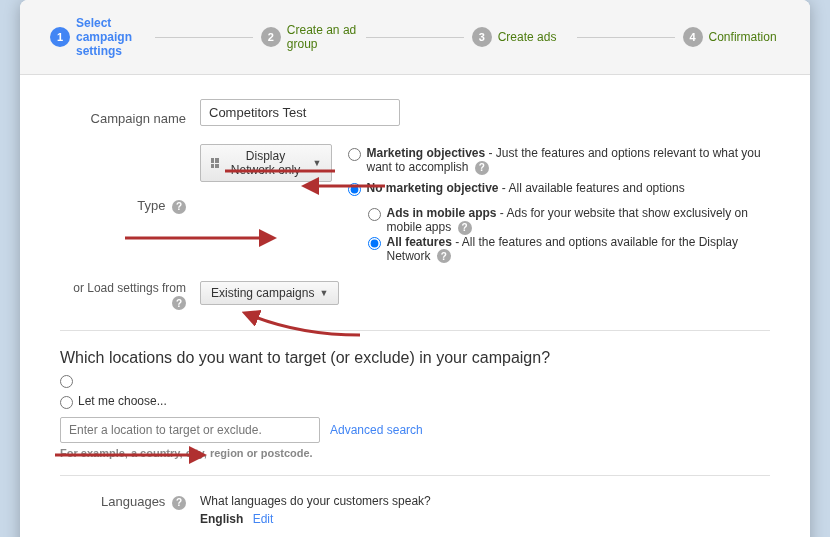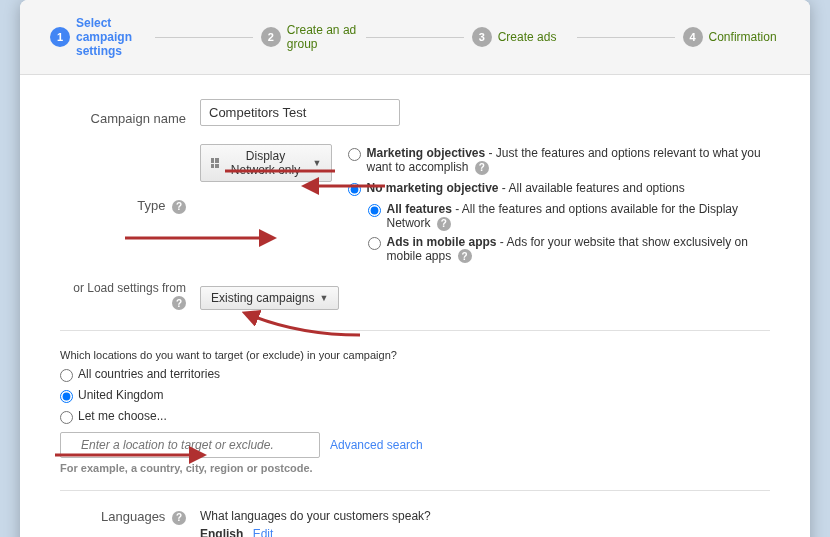--- a/index.html
+++ b/index.html
@@ -153,21 +153,21 @@
     .radio-item input[type=radio] {
       margin-top: 2px;
       flex-shrink: 0;
     }
     .indented {
       margin-left: 20px;
     }
     
     .load-row {
       display: flex;
-      align-items: flex-end;
+      align-items: flex-start;
       margin-bottom: 20px;
     }
     .load-label {
       width: 140px;
       text-align: right;
       padding-right: 14px;
       color: #555;
       font-size: 12px;
       flex-shrink: 0;
     }
@@ -187,39 +187,38 @@
       width: 140px;
       text-align: right;
       padding-right: 14px;
       padding-top: 2px;
       color: #555;
       font-size: 13px;
       flex-shrink: 0;
     }
     .section-content { flex: 1; }
     .section-question {
-      font-size: 11px;
+      font-size: 16px;
       color: #333;
       margin-bottom: 6px;
     }
     .location-search-row {
       display: flex;
       align-items: center;
       gap: 10px;
       margin-top: 8px;
     }
     .location-input {
       border: 1px solid #bbb;
       border-radius: 2px;
-      padding: 5px 20px;
+      padding: 5px 8px;
       font-size: 12px;
       color: #aaa;
       width: 260px;
       outline: none;
-      font-style: italic;
     }
     .advanced-link {
       color: #4285f4;
       font-size: 12px;
       text-decoration: none;
       cursor: pointer;
       text-align: right;
     }
     .location-hint {
       font-size: 11px;
@@ -343,36 +342,36 @@
               </span>
             </div>
             <div class="radio-item">
               <input type="radio" name="marketing" checked="" style="">
               <span>
                 <strong>No marketing objective</strong>
                 <span>- All available features and options</span>
               </span>
             </div>
             <div class="indented">
+              <div class="radio-item" style="margin-top:4px;">
+                <input type="radio" name="subopt" style="">
+                <span>
+                  <strong>Ads in mobile apps</strong>
+                  <span>- Ads for your website that show exclusively on mobile apps</span>
+                  <span class="help-icon">?</span>
+                </span>
+              </div>
               <div class="radio-item">
                 <input type="radio" name="subopt" checked="" style="">
                 <span>
                   <strong>All features</strong>
                   <span>- All the features and options available for the Display Network</span>
                   <span class="help-icon">?</span>
                 </span>
               </div>
-              <div class="radio-item" style="margin-top:4px;">
-                <input type="radio" name="subopt" style="">
-                <span>
-                  <strong>Ads in mobile apps</strong>
-                  <span>- Ads for your website that show exclusively on mobile apps</span>
-                  <span class="help-icon">?</span>
-                </span>
-              </div>
             </div>
           </div>
         </div>
 
         <svg style="position:absolute;left:100px;top:148px;pointer-events:none;" width="160" height="30">
           <defs>
             <marker id="ah2" markerWidth="6" markerHeight="6" refX="3" refY="3" orient="auto">
               <path d="M0,0 L6,3 L0,6 Z" fill="#b03030"></path>
             </marker>
           </defs>
@@ -402,25 +401,20 @@
     </div>
 
     <hr class="divider">
 
     <div class="section-row">
       <div class="section-content">
         <div class="section-question">Which locations do you want to target (or exclude) in your campaign?</div>
         <div class="radio-group">
           <div class="radio-item">
             <input type="radio" name="location" style="">
-            <span>All countries and territories</span>
-          </div>
-          <div class="radio-item">
-            <input type="radio" name="location" checked="" style="">
-            <span>United Kingdom</span>
           </div>
           <div class="radio-item">
             <input type="radio" name="location" style="">
             <span>Let me choose...</span>
           </div>
         </div>
         <div class="location-search-row">
           <input type="text" class="location-input" placeholder="Enter a location to target or exclude." style="">
           <a class="advanced-link">Advanced search</a>
         </div>

